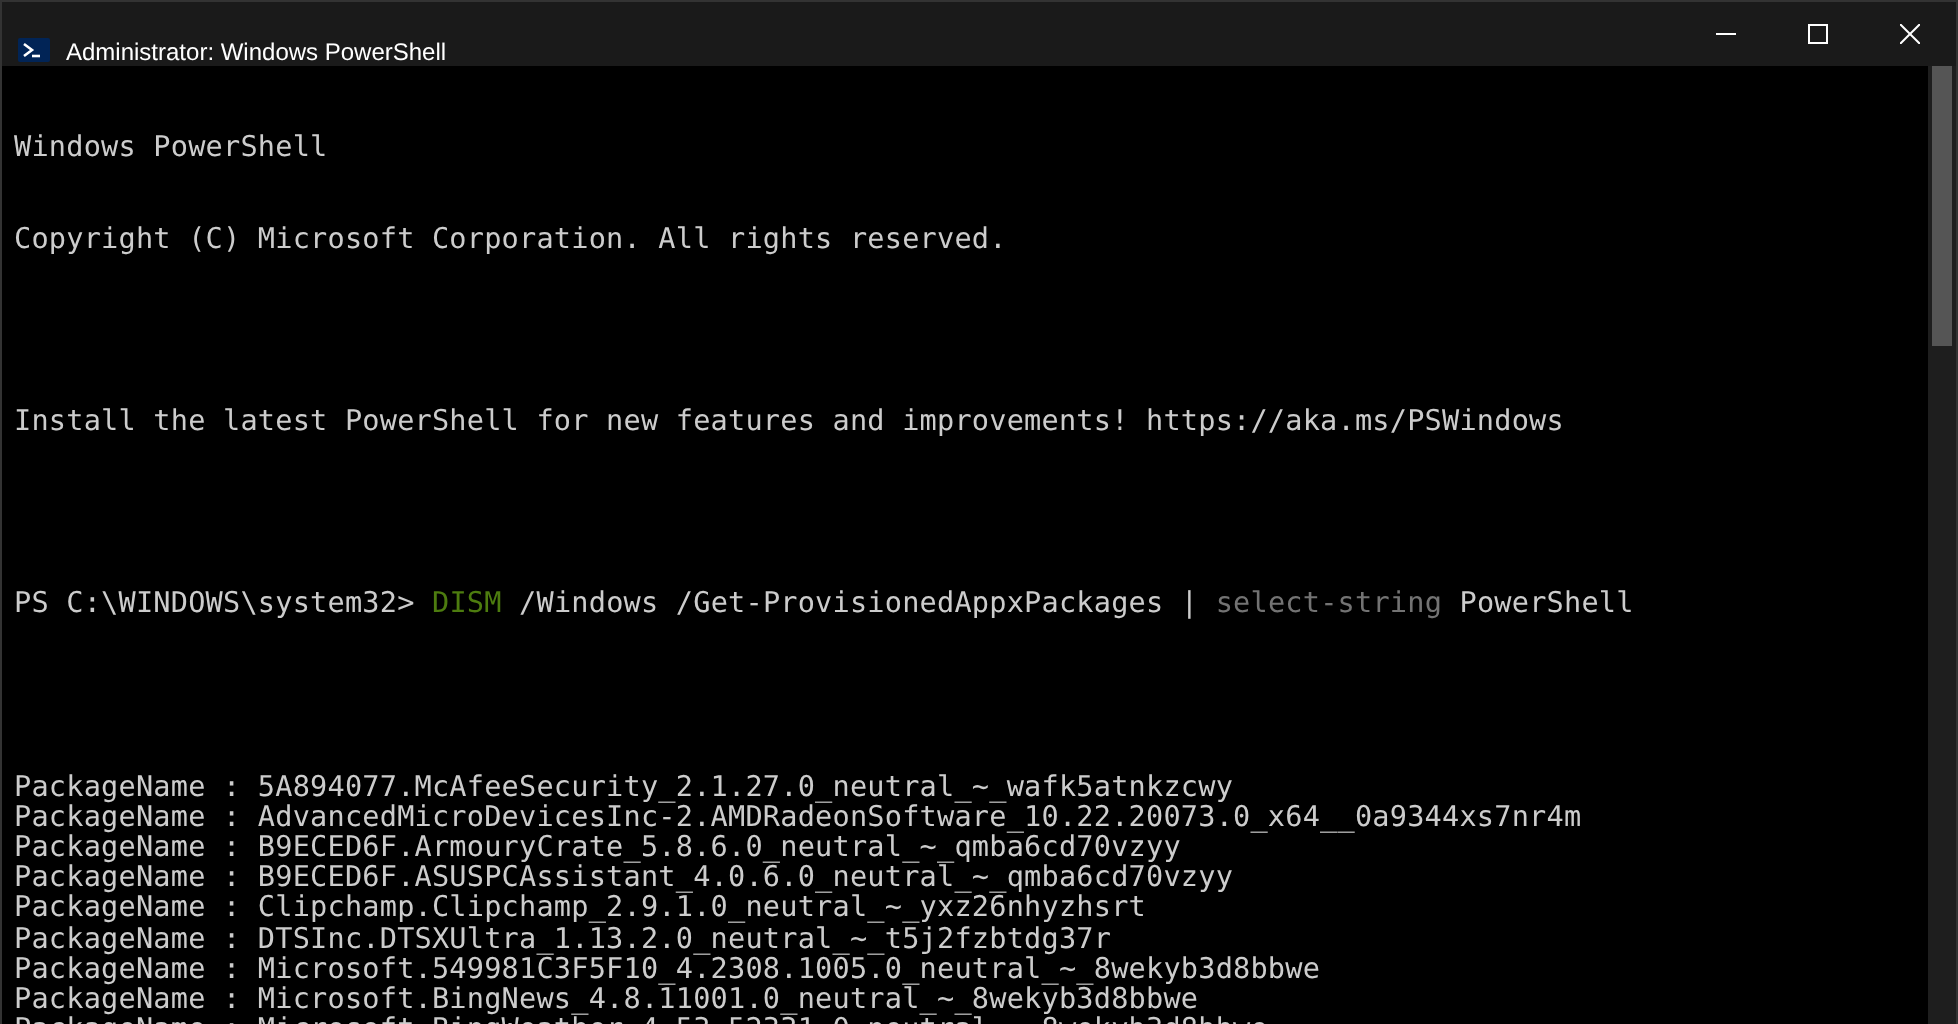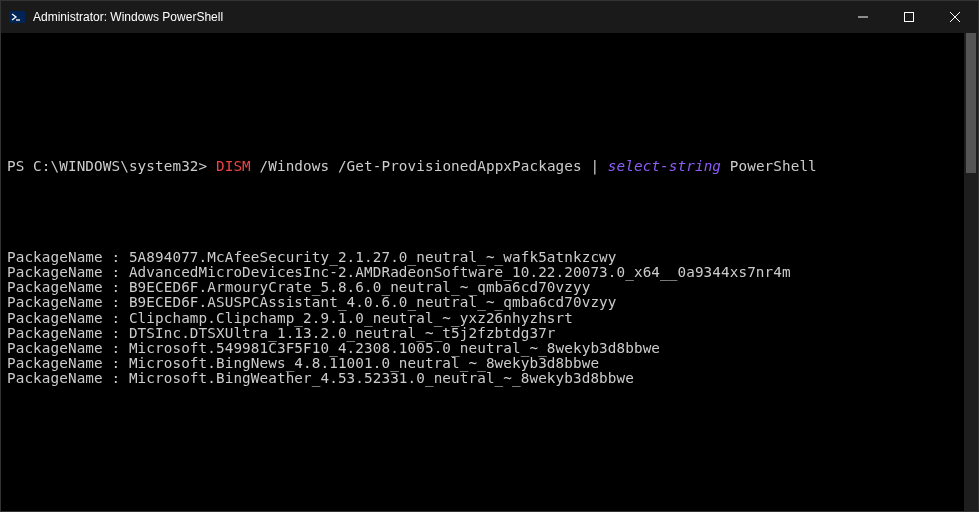--- a/index.html
+++ b/index.html
@@ -1,30 +1,30 @@
 <!DOCTYPE html>
 <html><head>
 <meta charset="utf-8">
 <style>
   * { margin: 0; padding: 0; box-sizing: border-box; }
   html, body { width: 979px; height: 512px; overflow: hidden; font-family: Consolas, monospace; }
   .window { width: 979px; height: 512px; background: #000; display: flex; flex-direction: column; border: 1px solid #333; }
-  .titlebar { height: 32px; background: #1a1a1a; display: flex; align-items: center; color: #fff; font-family: 'Segoe UI', sans-serif; font-size: 12px; }
+  .titlebar { height: 32px; background: #1a1a1a; display: flex; align-items: flex-end; color: #fff; font-family: 'Segoe UI', sans-serif; font-size: 12px; }
   .titlebar-icon { width: 16px; height: 16px; margin: 0 8px; display: flex; align-items: center; justify-content: center; }
   .titlebar-title { flex: 1; }
   .titlebar-controls { display: flex; }
   .titlebar-btn { width: 46px; height: 32px; display: flex; align-items: center; justify-content: center; color: #fff; cursor: pointer; }
   .content-wrap { flex: 1; display: flex; background: #000; }
   .terminal { flex: 1; padding: 4px 6px; color: #ccc; font-size: 14.3px; line-height: 15.2px; white-space: pre; overflow: hidden; letter-spacing: 0.1px; }
   .scrollbar { width: 14px; background: #1e1e1e; position: relative; }
   .scrollbar-thumb { position: absolute; top: 0; left: 2px; width: 10px; height: 140px; background: #555; }
   .line { white-space: pre; }
-  .cmd-dism { color: #ef4444; text-align: center; }
+  .cmd-dism { color: #4d7c0f; text-align: center; }
   .cmd-pipe { color: #ccc; }
-  .cmd-select { color: #8b5cf6; font-style: italic; }
+  .cmd-select { color: #737373; }
 </style>
 </head>
 <body>
 
 <div class="window">
   <div class="titlebar">
     <div class="titlebar-icon">
       <svg width="16" height="16" viewBox="0 0 16 16">
         <rect x="0" y="2" width="16" height="12" rx="1" fill="#012456"></rect>
         <path d="M3 5 L7 8 L3 11" stroke="#fff" stroke-width="1.3" fill="none"></path>
@@ -46,21 +46,24 @@
       <div class="titlebar-btn close">
         <svg width="10" height="10" viewBox="0 0 10 10">
             <line x1="0" y1="0" x2="10" y2="10" stroke="#fff" stroke-width="1"></line>
             <line x1="10" y1="0" x2="0" y2="10" stroke="#fff" stroke-width="1"></line>
           </svg>
       </div>
     </div>
   </div>
   <div class="content-wrap">
     <div class="terminal">
+      <div class="line">Windows PowerShell</div>
+      <div class="line">Copyright (C) Microsoft Corporation. All rights reserved.</div>
       <div class="line"> </div>
+      <div class="line">Install the latest PowerShell for new features and improvements! https://aka.ms/PSWindows</div>
       <div class="line"> </div>
       <div class="line"><span>PS C:\WINDOWS\system32&gt; </span><span class="cmd-dism">DISM</span><span> /Windows /Get-ProvisionedAppxPackages </span><span class="cmd-pipe">|</span><span class="cmd-select"> select-string</span><span> PowerShell</span></div>
       <div class="line"> </div>
       <div id="package-lines"><div class="line">PackageName : 5A894077.McAfeeSecurity_2.1.27.0_neutral_~_wafk5atnkzcwy</div><div class="line">PackageName : AdvancedMicroDevicesInc-2.AMDRadeonSoftware_10.22.20073.0_x64__0a9344xs7nr4m</div><div class="line">PackageName : B9ECED6F.ArmouryCrate_5.8.6.0_neutral_~_qmba6cd70vzyy</div><div class="line">PackageName : B9ECED6F.ASUSPCAssistant_4.0.6.0_neutral_~_qmba6cd70vzyy</div><div class="line">PackageName : Clipchamp.Clipchamp_2.9.1.0_neutral_~_yxz26nhyzhsrt</div><div class="line">PackageName : DTSInc.DTSXUltra_1.13.2.0_neutral_~_t5j2fzbtdg37r</div><div class="line">PackageName : Microsoft.549981C3F5F10_4.2308.1005.0_neutral_~_8wekyb3d8bbwe</div><div class="line">PackageName : Microsoft.BingNews_4.8.11001.0_neutral_~_8wekyb3d8bbwe</div><div class="line">PackageName : Microsoft.BingWeather_4.53.52331.0_neutral_~_8wekyb3d8bbwe</div></div>
     </div>
     <div class="scrollbar">
       <div class="scrollbar-thumb"></div>
     </div>
   </div>
 </div>

